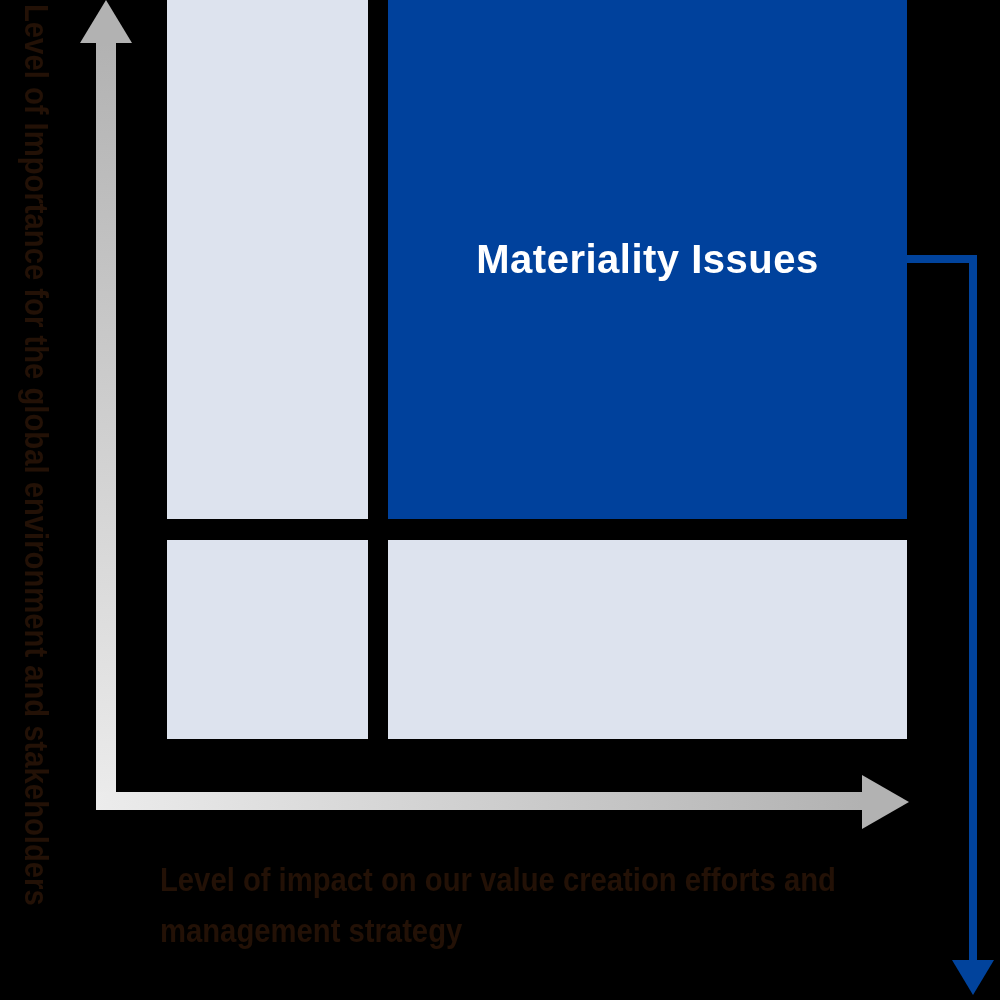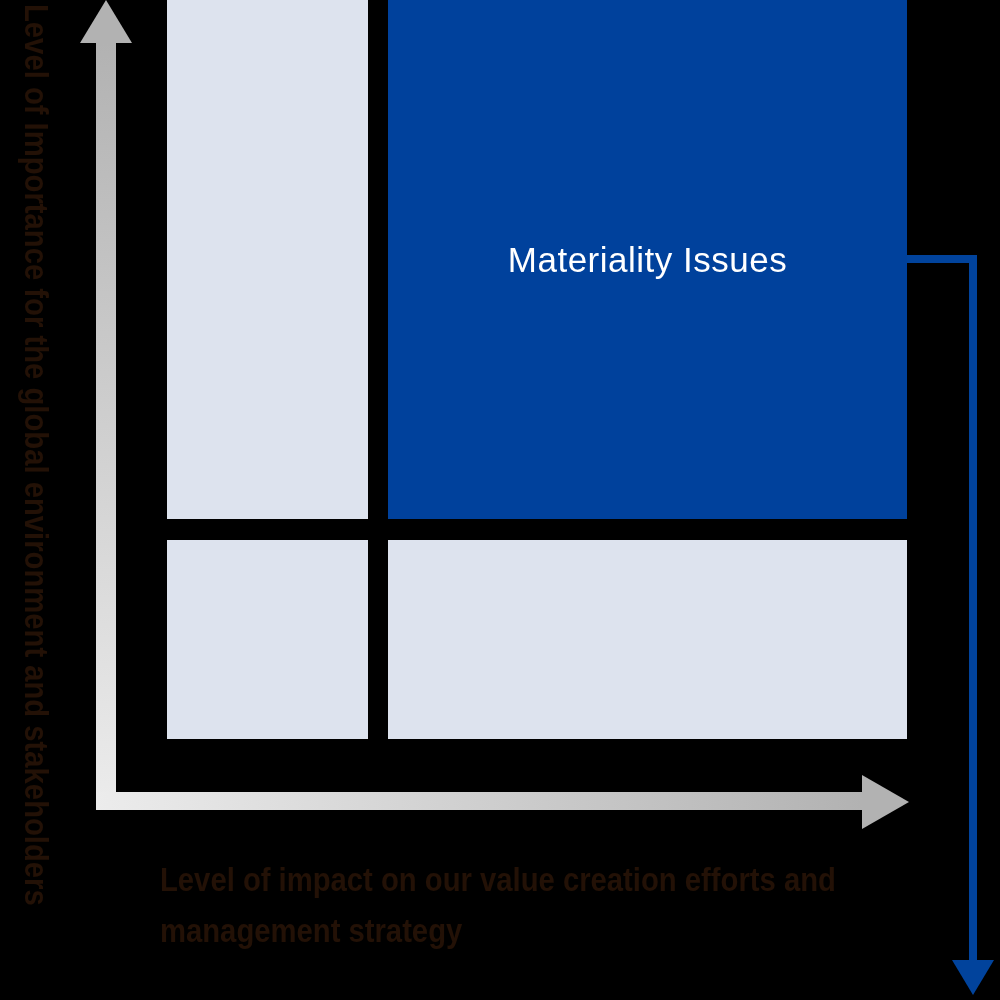--- a/index.html
+++ b/index.html
@@ -49,22 +49,22 @@
   .q-tl{left:167px;top:0;width:201px;height:519px;}
   .q-tr{
     left:388px;top:0;width:519px;height:519px;
     background:var(--highlight-blue);
     display:flex;align-items:center;justify-content:center;
   }
   .q-bl{left:167px;top:540px;width:201px;height:199px;}
   .q-br{left:388px;top:540px;width:519px;height:199px;}
   .q-tr-label{
     color:var(--label-white);
-    font-size:35px;
-    font-weight:400;
+    font-size:40px;
+    font-weight:700;
     letter-spacing:0.5px;
     white-space:nowrap;
   }
 
   
   .conn-h{left:907px;top:255px;width:70px;height:8px;background:var(--connector-blue);}
   .conn-v{left:969px;top:255px;width:8px;height:709px;background:var(--connector-blue);}
   .conn-head{
     left:952px;top:960px;width:0;height:0;
     border-left:21px solid transparent;

